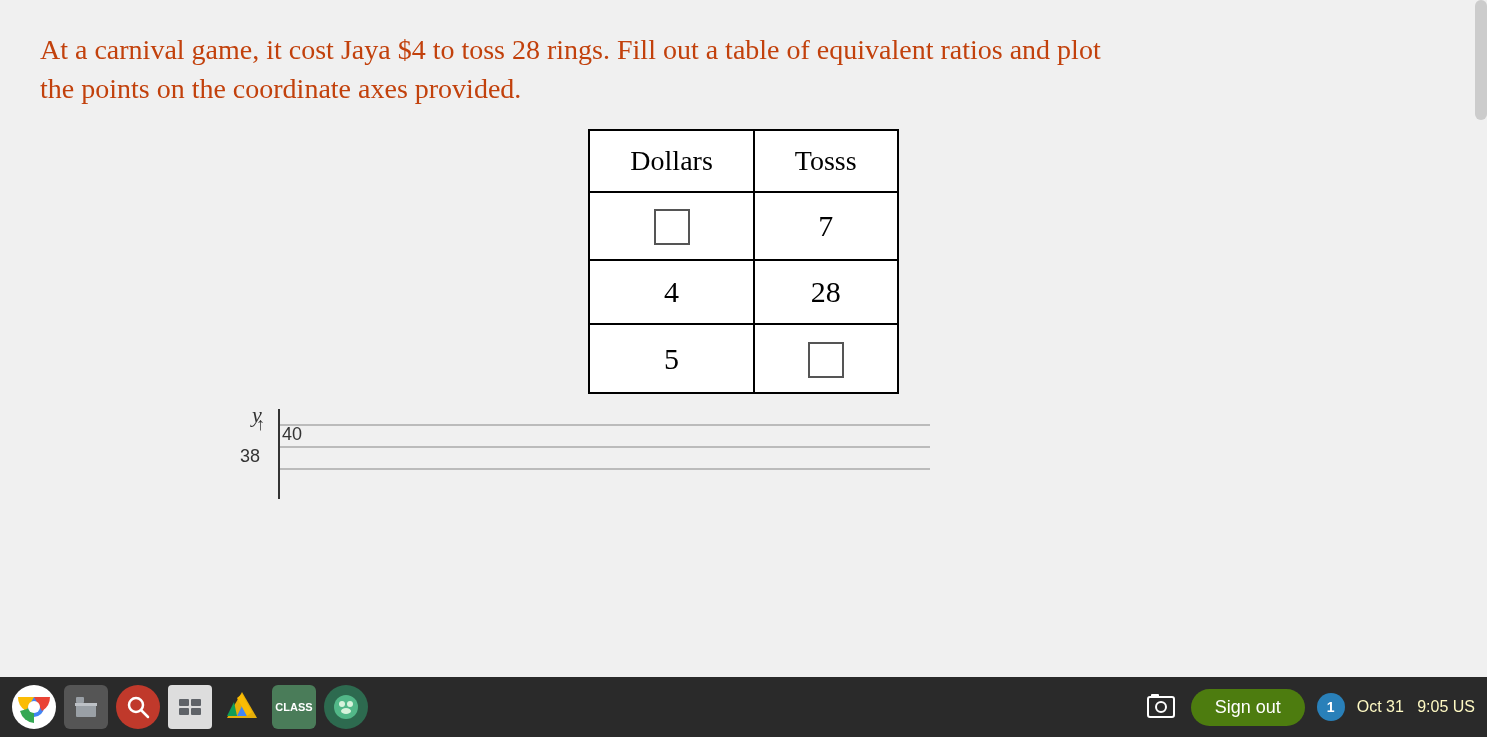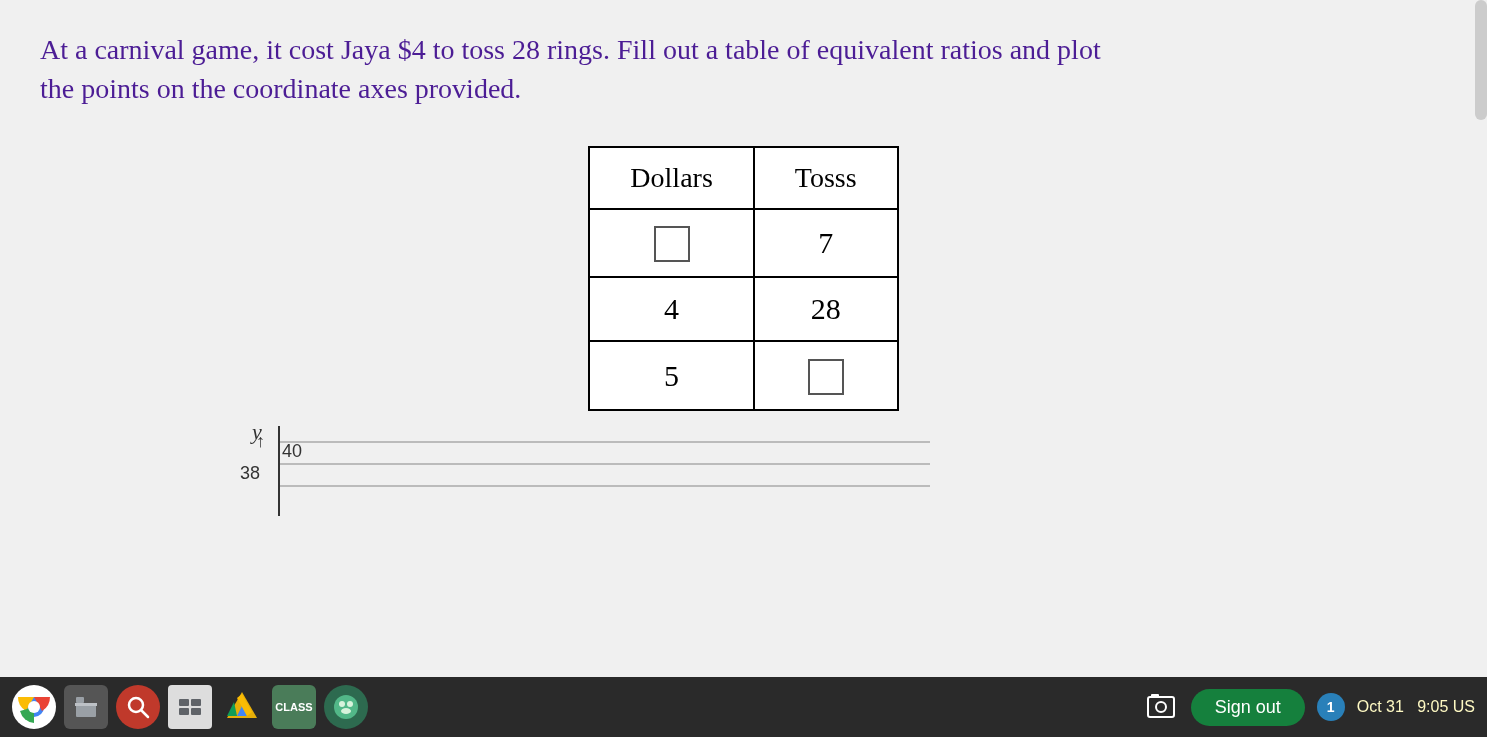--- a/index.html
+++ b/index.html
@@ -16,22 +16,22 @@
     
     .main-content {
       padding: 30px 40px 0 40px;
       background: #f0f0f0;
       height: calc(737px - 60px);
     }
 
     .problem-text {
       font-size: 28px;
       line-height: 1.4;
-      color: #4c1d95;
-      margin-bottom: 38px;
+      color: #c2410c;
+      margin-bottom: 21px;
       font-family: Georgia, serif;
     }
 
     
     .table-container {
       display: flex;
       justify-content: center;
       margin-top: 10px;
       margin-bottom: 30px;
     }
@@ -167,21 +167,21 @@
       height: 36px;
       background: transparent;
       display: flex;
       align-items: center;
       justify-content: center;
       color: white;
       font-size: 22px;
     }
 
     .sign-out-btn {
-      background: #15803d;
+      background: #4d7c0f;
       color: white;
       border: none;
       border-radius: 24px;
       padding: 8px 24px;
       font-size: 18px;
       cursor: pointer;
       font-family: sans-serif;
     }
 
     .user-badge {

